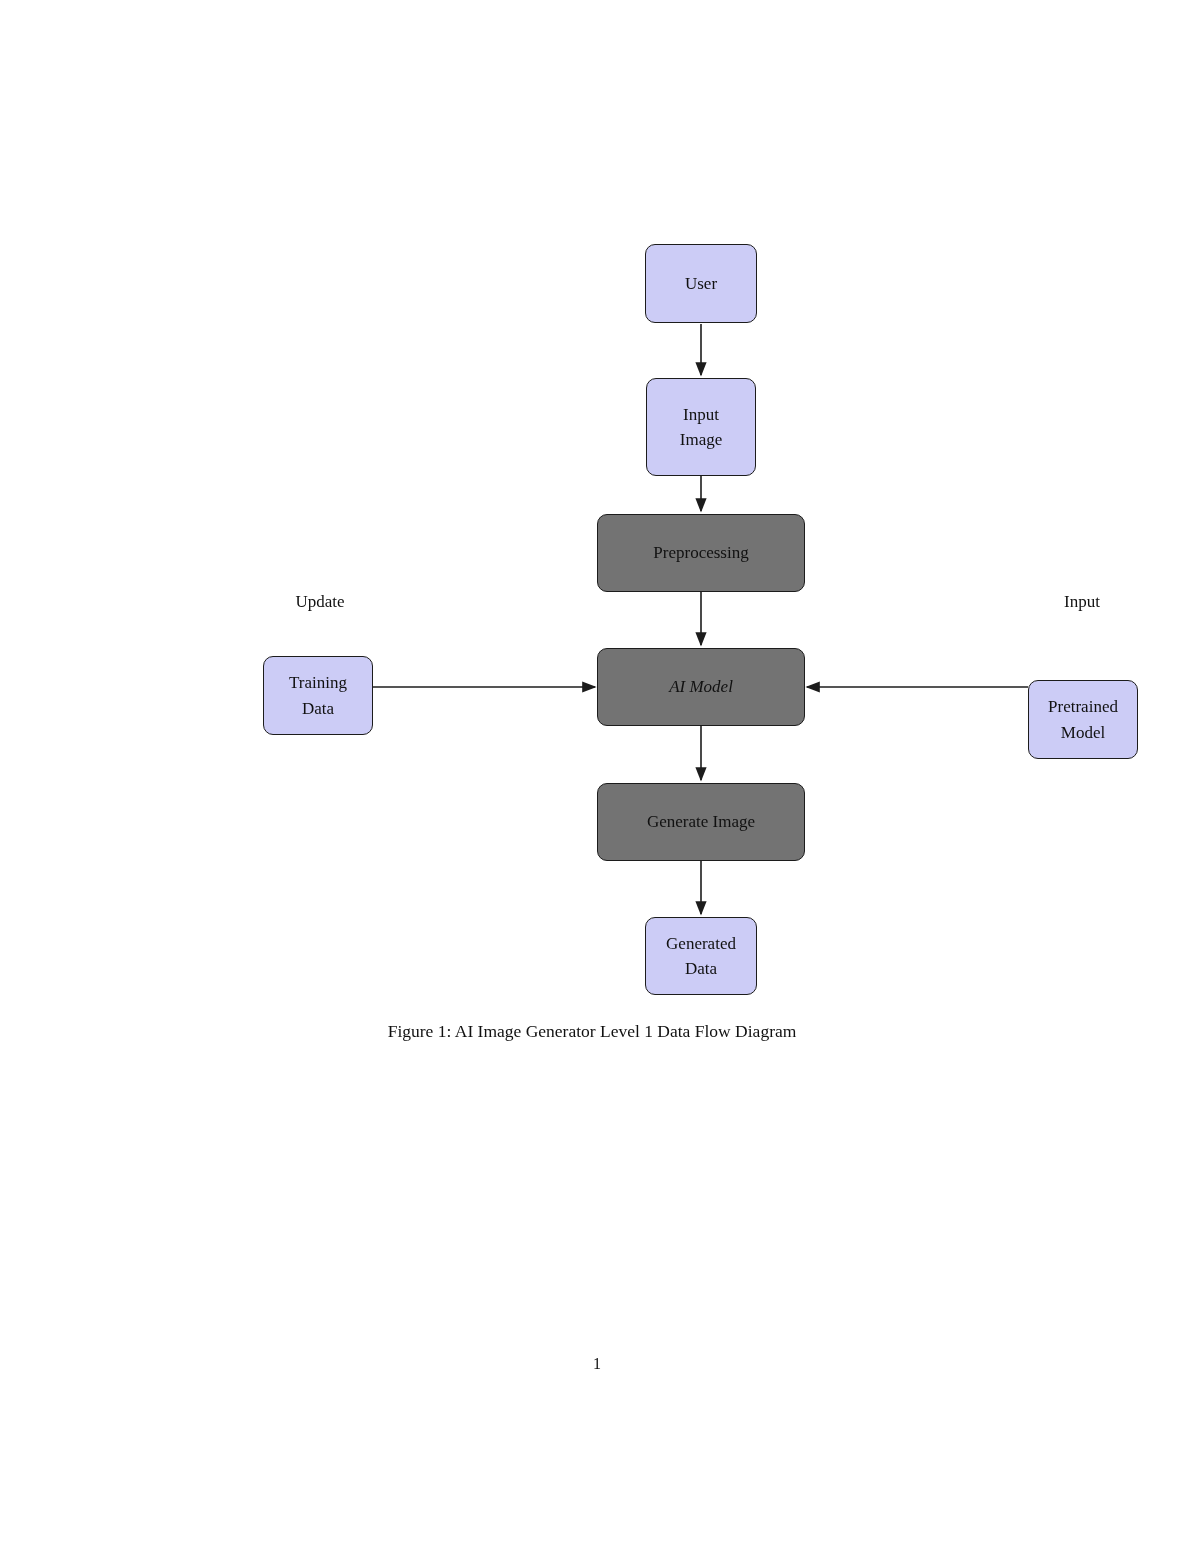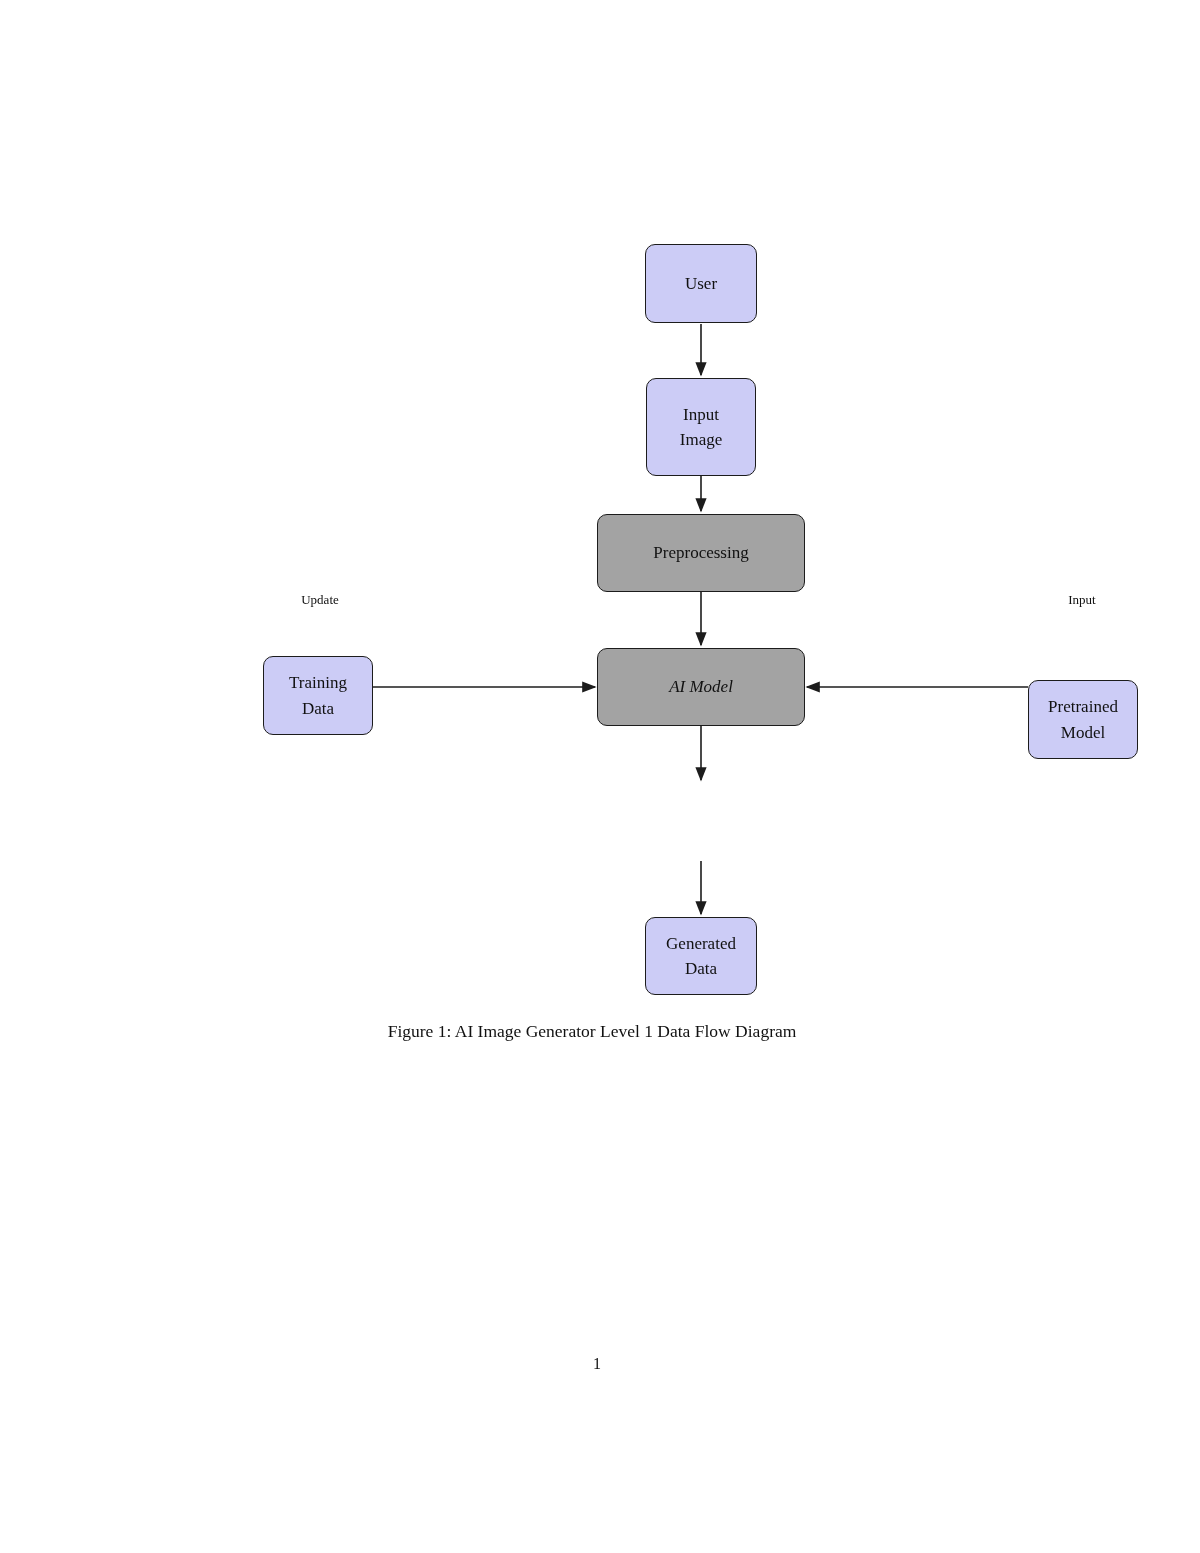--- a/index.html
+++ b/index.html
@@ -26,36 +26,36 @@
     display: flex;
     align-items: center;
     justify-content: center;
     text-align: center;
     font-size: 17px;
     line-height: 1.5;
     white-space: pre-line;
     color: #111111;
   }
   .entity  { background: #ccccf6; }
-  .process { background: #a3a3a3; }
+  .process { background: #737373; }
 
   .n-user          { left: 645px;  top: 244px; width: 112px; height: 79px; }
   .n-input-image   { left: 646px;  top: 378px; width: 110px; height: 98px; }
   .n-preprocessing { left: 597px;  top: 514px; width: 208px; height: 78px; }
   .n-ai-model      { left: 597px;  top: 648px; width: 208px; height: 78px; font-style: italic; }
   .n-training      { left: 263px;  top: 648px; width: 110px; height: 79px; margin-top: 8px; }
   .n-pretrained    { left: 1028px; top: 648px; width: 110px; height: 79px; margin-top: 32px; }
   .n-generate      { left: 597px;  top: 783px; width: 208px; height: 78px; }
   .n-generated     { left: 645px;  top: 917px; width: 112px; height: 78px; }
 
   .edge-label {
     position: absolute;
     width: 124px;
     text-align: center;
-    font-size: 13px;
+    font-size: 17px;
     color: #111111;
   }
   .lbl-update { left: 258px;  top: 592px; }
   .lbl-load   { left: 1020px; top: 592px; }
 
   .caption {
     position: absolute;
     left: 0;
     top: 1021px;
     width: 1184px;
@@ -101,20 +101,21 @@
   <div class="node process n-preprocessing">Preprocessing</div>
 
   <div class="node process n-ai-model">AI Model</div>
 
   <div class="node entity n-training">Training
 Data</div>
 
   <div class="node entity n-pretrained">Pretrained
 Model</div>
 
+  <div class="node process n-generate">Generate Image</div>
 
   <div class="node entity n-generated">Generated
 Data</div>
 
   <div class="edge-label lbl-update">Update</div>
 
   <div class="edge-label lbl-load">Input</div>
 
   <div class="caption">Figure 1: AI Image Generator Level 1 Data Flow Diagram</div>
 

